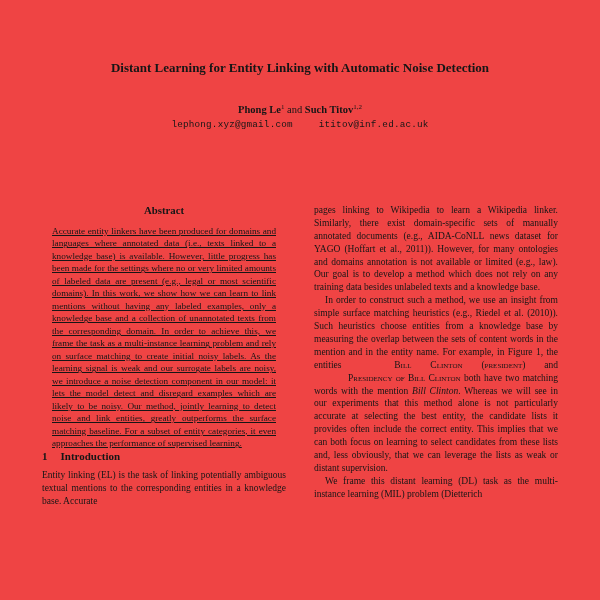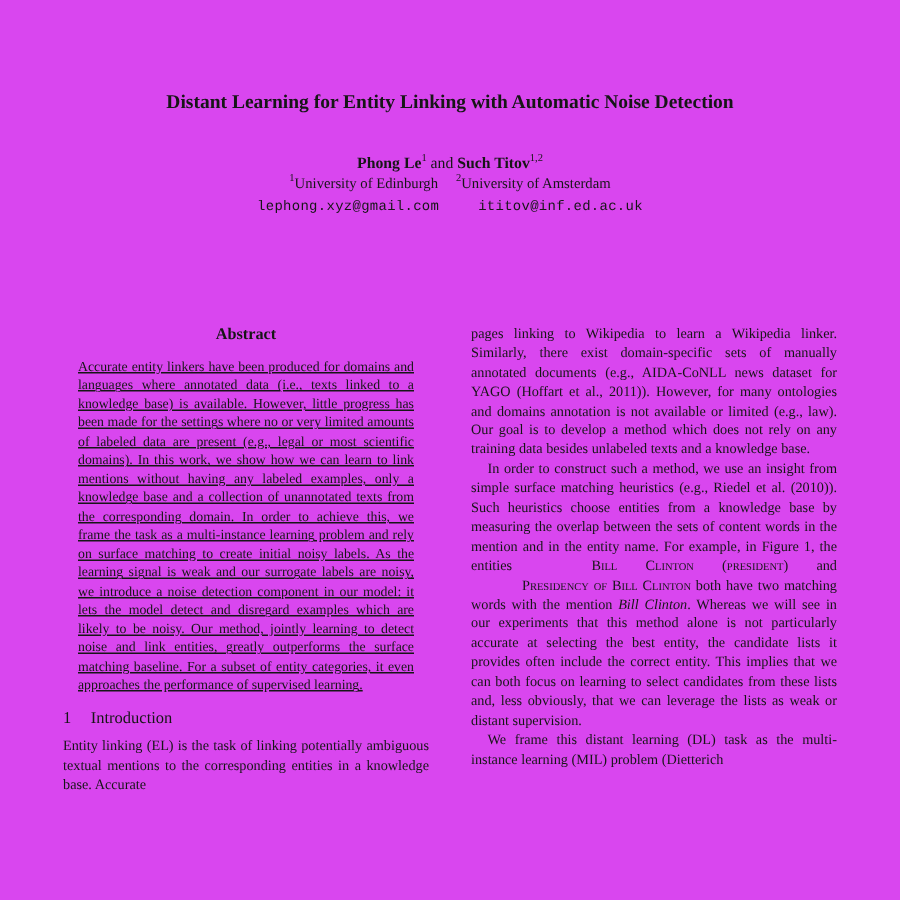--- a/index.html
+++ b/index.html
@@ -1,21 +1,21 @@
 <!DOCTYPE html>
 <html><head>
 <meta charset="utf-8">
 <style>
   * { margin: 0; padding: 0; box-sizing: border-box; }
   html, body { width: 600px; height: 600px; background: #ffffff; }
   .page {
     position: relative;
     width: 600px; height: 600px;
     overflow: hidden;
-    background: #d946ef;
+    background: #ef4444;
     color: #161616;
     font-family: "Liberation Serif", serif;
   }
   .title {
     padding: 60px 58px 0 58px;
     text-align: center;
     font-size: 13px;
     font-weight: bold;
     line-height: 1.3;
   }
@@ -43,41 +43,39 @@
     font-size: 10.8px;
     margin-bottom: 9px;
   }
   .abstract-text {
     font-size: 9.2px;
     line-height: 12.5px;
     padding: 0 10px;
     text-decoration: underline;
   }
   .section-heading {
-    margin-top: 10px;
     margin-bottom: 7px;
     font-size: 11px;
-    font-weight: normal;
+    font-weight: bold;
   }
   .sec-num { margin-right: 13px; }
   .body-text { font-size: 9.5px; line-height: 12.9px; }
   .body-text.indent { text-indent: 11px; }
   .sc { font-variant: small-caps; padding-left: 34px; }
   .it { font-style: italic; }
 </style>
 </head>
 <body>
 
 <div class="page">
 
   <h1 class="title">Distant Learning for Entity Linking with Automatic Noise Detection</h1>
 
   <div class="authors"><span class="author-name">Phong Le</span><sup>1</sup><span> and </span><span class="author-name">Such Titov</span><sup>1,2</sup></div>
 
-  <div class="affil"><sup>1</sup><span>University of Edinburgh</span><span class="affil-gap"></span><sup>2</sup><span>University of Amsterdam</span></div>
 
   <div class="emails"><span class="email">lephong.xyz@gmail.com</span><span class="email">ititov@inf.ed.ac.uk</span></div>
 
   <div class="columns">
 
     <div class="col">
       <div>
         <div class="abstract-heading">Abstract</div>
         <p class="abstract-text">Accurate entity linkers have been produced for domains and languages where annotated data (i.e., texts linked to a knowledge base) is available. However, little progress has been made for the settings where no or very limited amounts of labeled data are present (e.g., legal or most scientific domains). In this work, we show how we can learn to link mentions without having any labeled examples, only a knowledge base and a collection of unannotated texts from the corresponding domain. In order to achieve this, we frame the task as a multi-instance learning problem and rely on surface matching to create initial noisy labels. As the learning signal is weak and our surrogate labels are noisy, we introduce a noise detection component in our model: it lets the model detect and disregard examples which are likely to be noisy. Our method, jointly learning to detect noise and link entities, greatly outperforms the surface matching baseline. For a subset of entity categories, it even approaches the performance of supervised learning.</p>
       </div>

